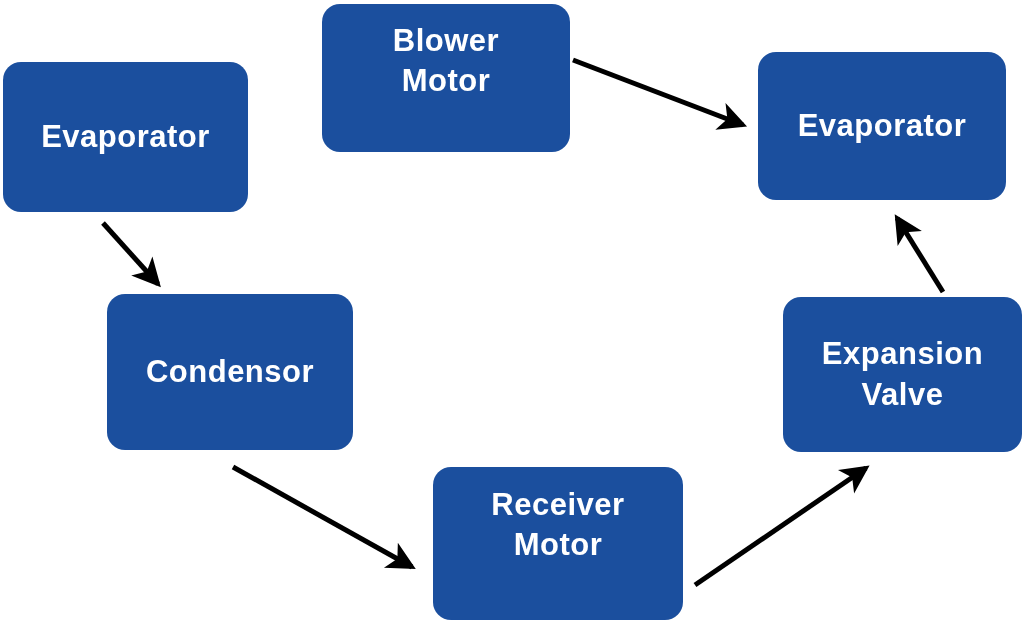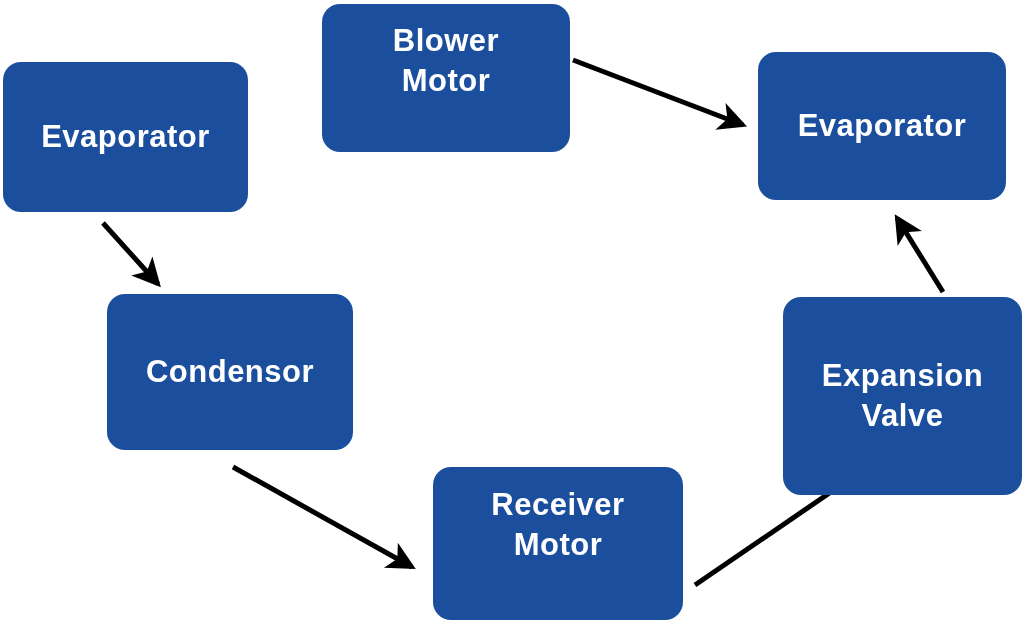--- a/index.html
+++ b/index.html
@@ -39,21 +39,21 @@
     font-size: 31px;
     line-height: 1.3;
     white-space: pre-line;
     letter-spacing: 0.5px;
   }
   
   .node-compressor      { left: 3px;   top: 62px;  width: 245px; height: 150px; }
   .node-blower-motor    { left: 322px; top: 4px;   width: 248px; height: 148px; padding-bottom: 34px; }
   .node-evaporator      { left: 758px; top: 52px;  width: 248px; height: 148px; }
   .node-condensor       { left: 107px; top: 294px; width: 246px; height: 156px; }
-  .node-expansion-valve { left: 783px; top: 297px; width: 239px; height: 198px; }
+  .node-expansion-valve { left: 783px; top: 297px; width: 239px; height: 155px; }
   .node-receiver-drier  { left: 433px; top: 467px; width: 250px; height: 153px; padding-bottom: 37px; }
 </style>
 </head>
 <body>
 
 <div class="canvas">
 
   <svg class="arrows-layer" width="1030" height="623" viewBox="0 0 1030 623" xmlns="http://www.w3.org/2000/svg">
     <defs>
       <marker id="arrowhead" viewBox="0 0 10 10" refX="8.2" refY="5" markerWidth="6.2" markerHeight="6.2" orient="auto" markerUnits="strokeWidth">

